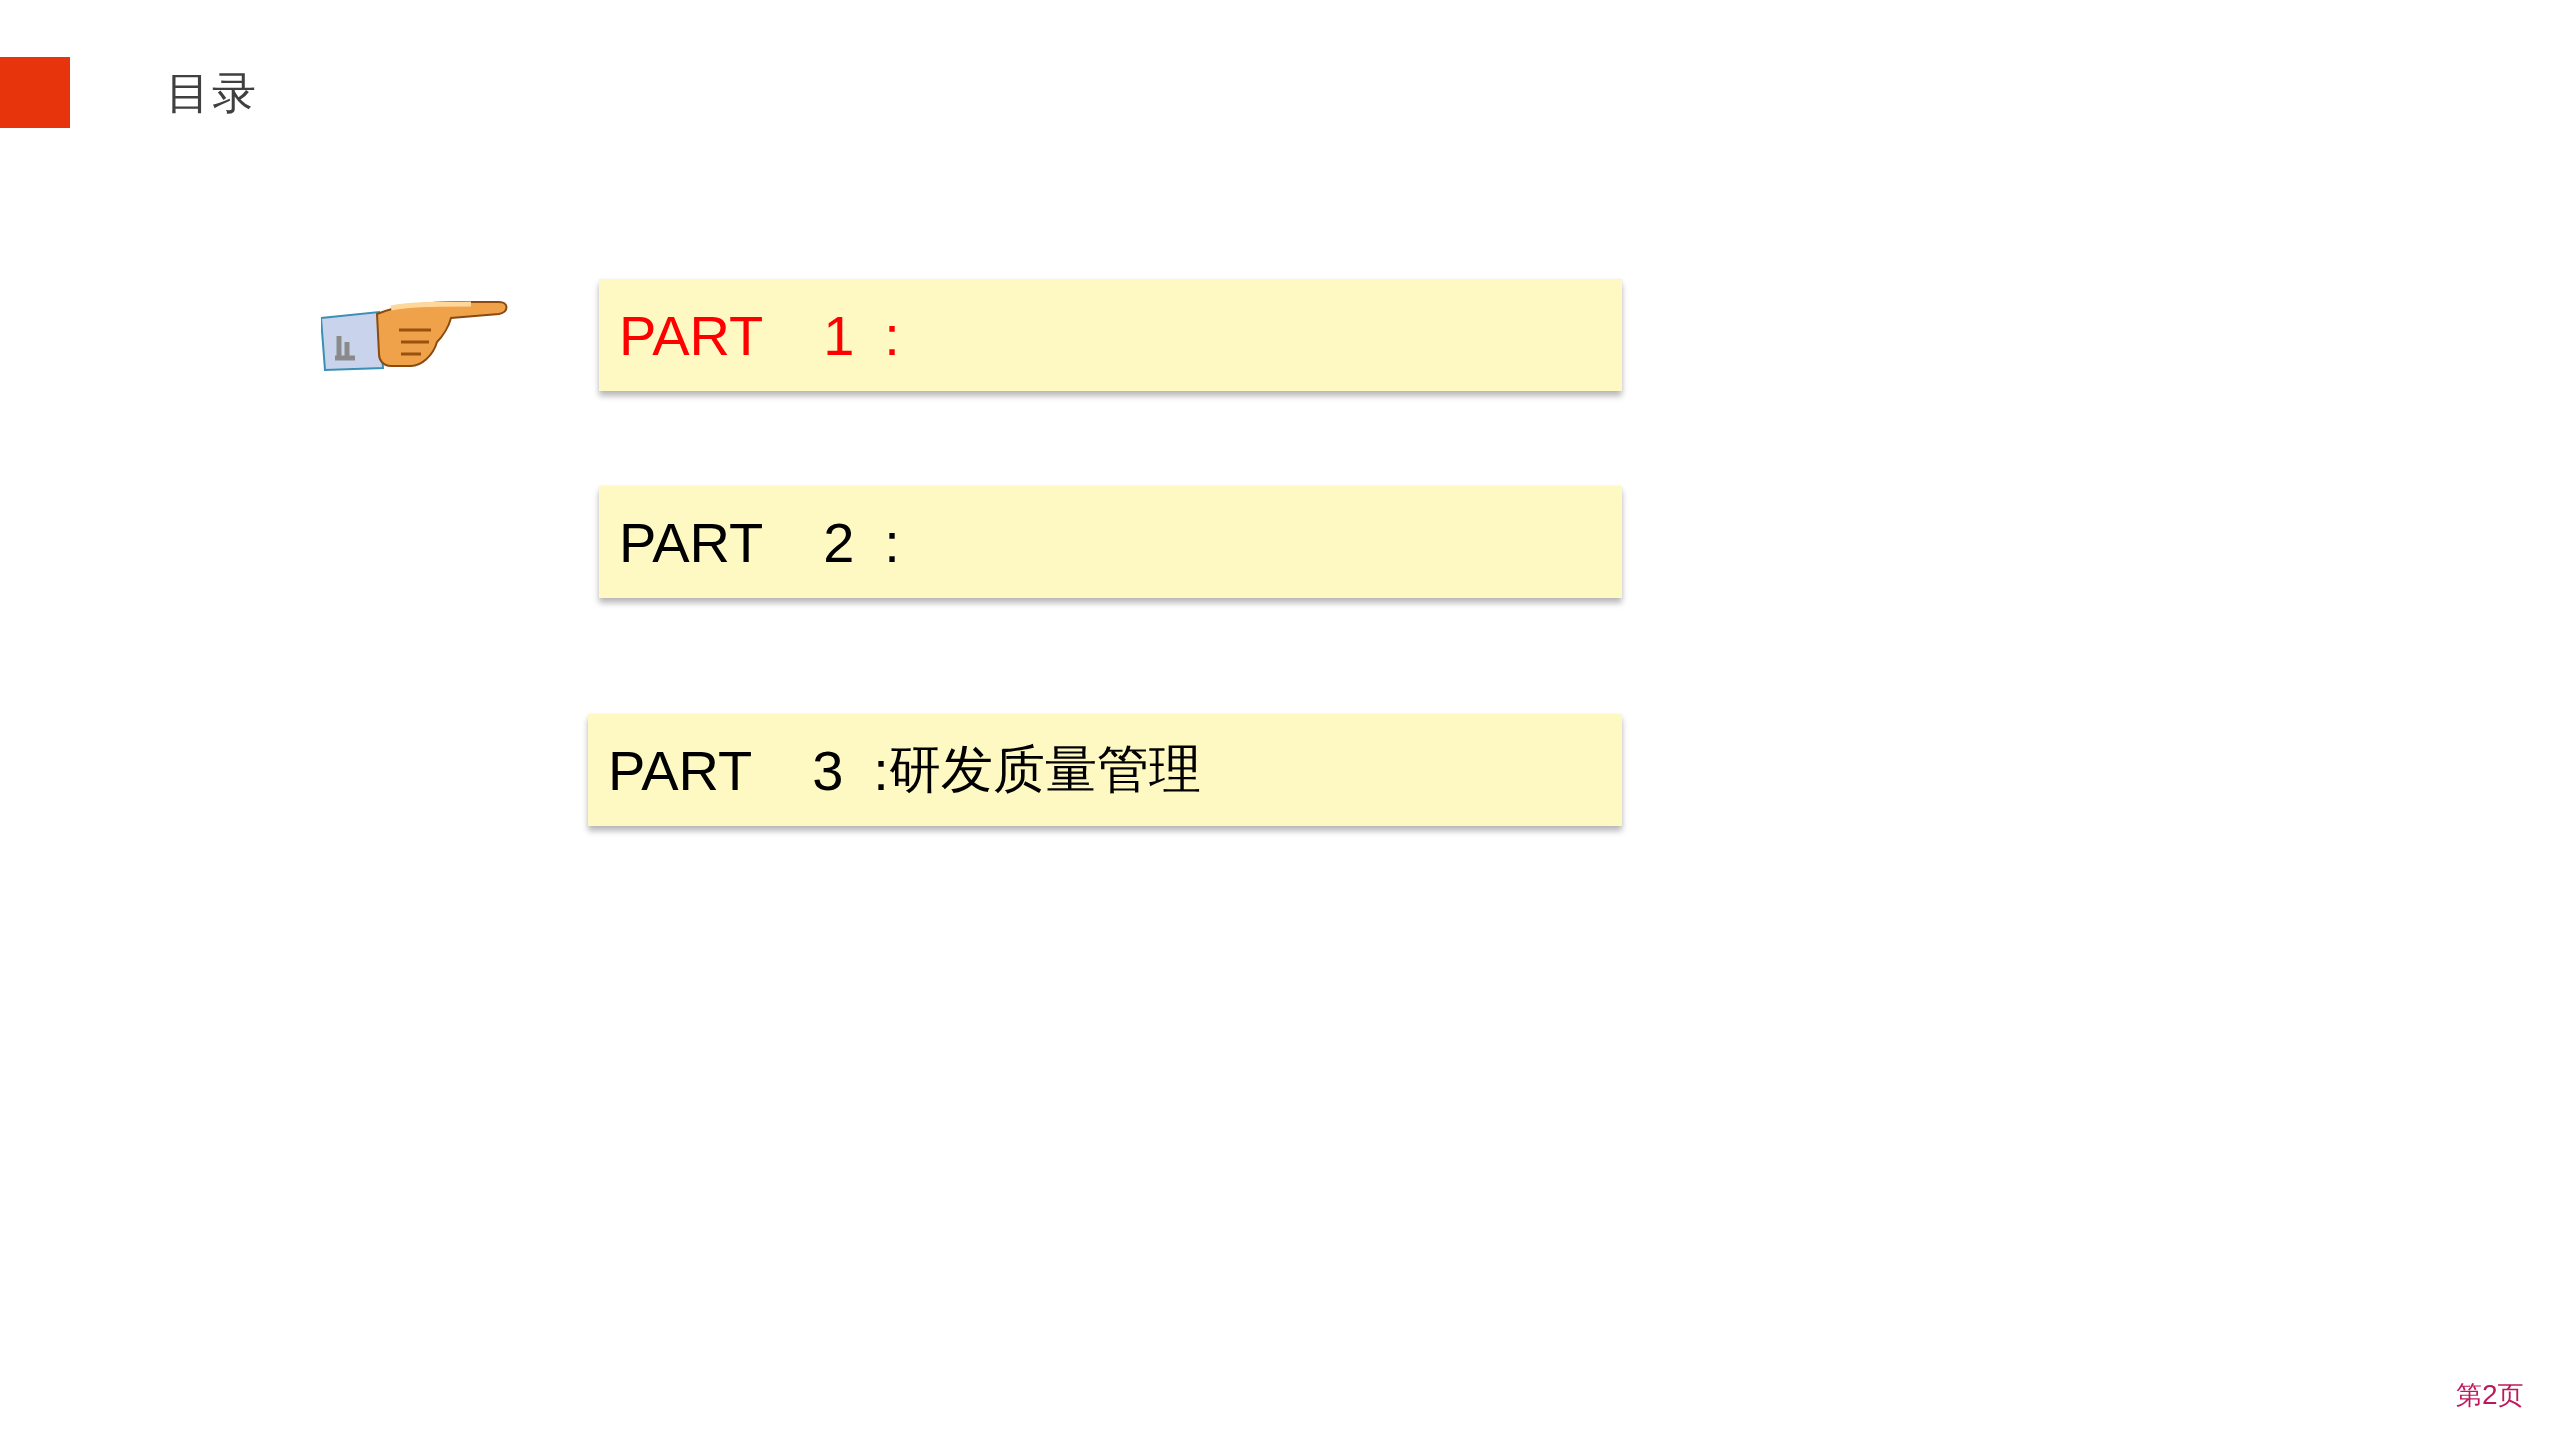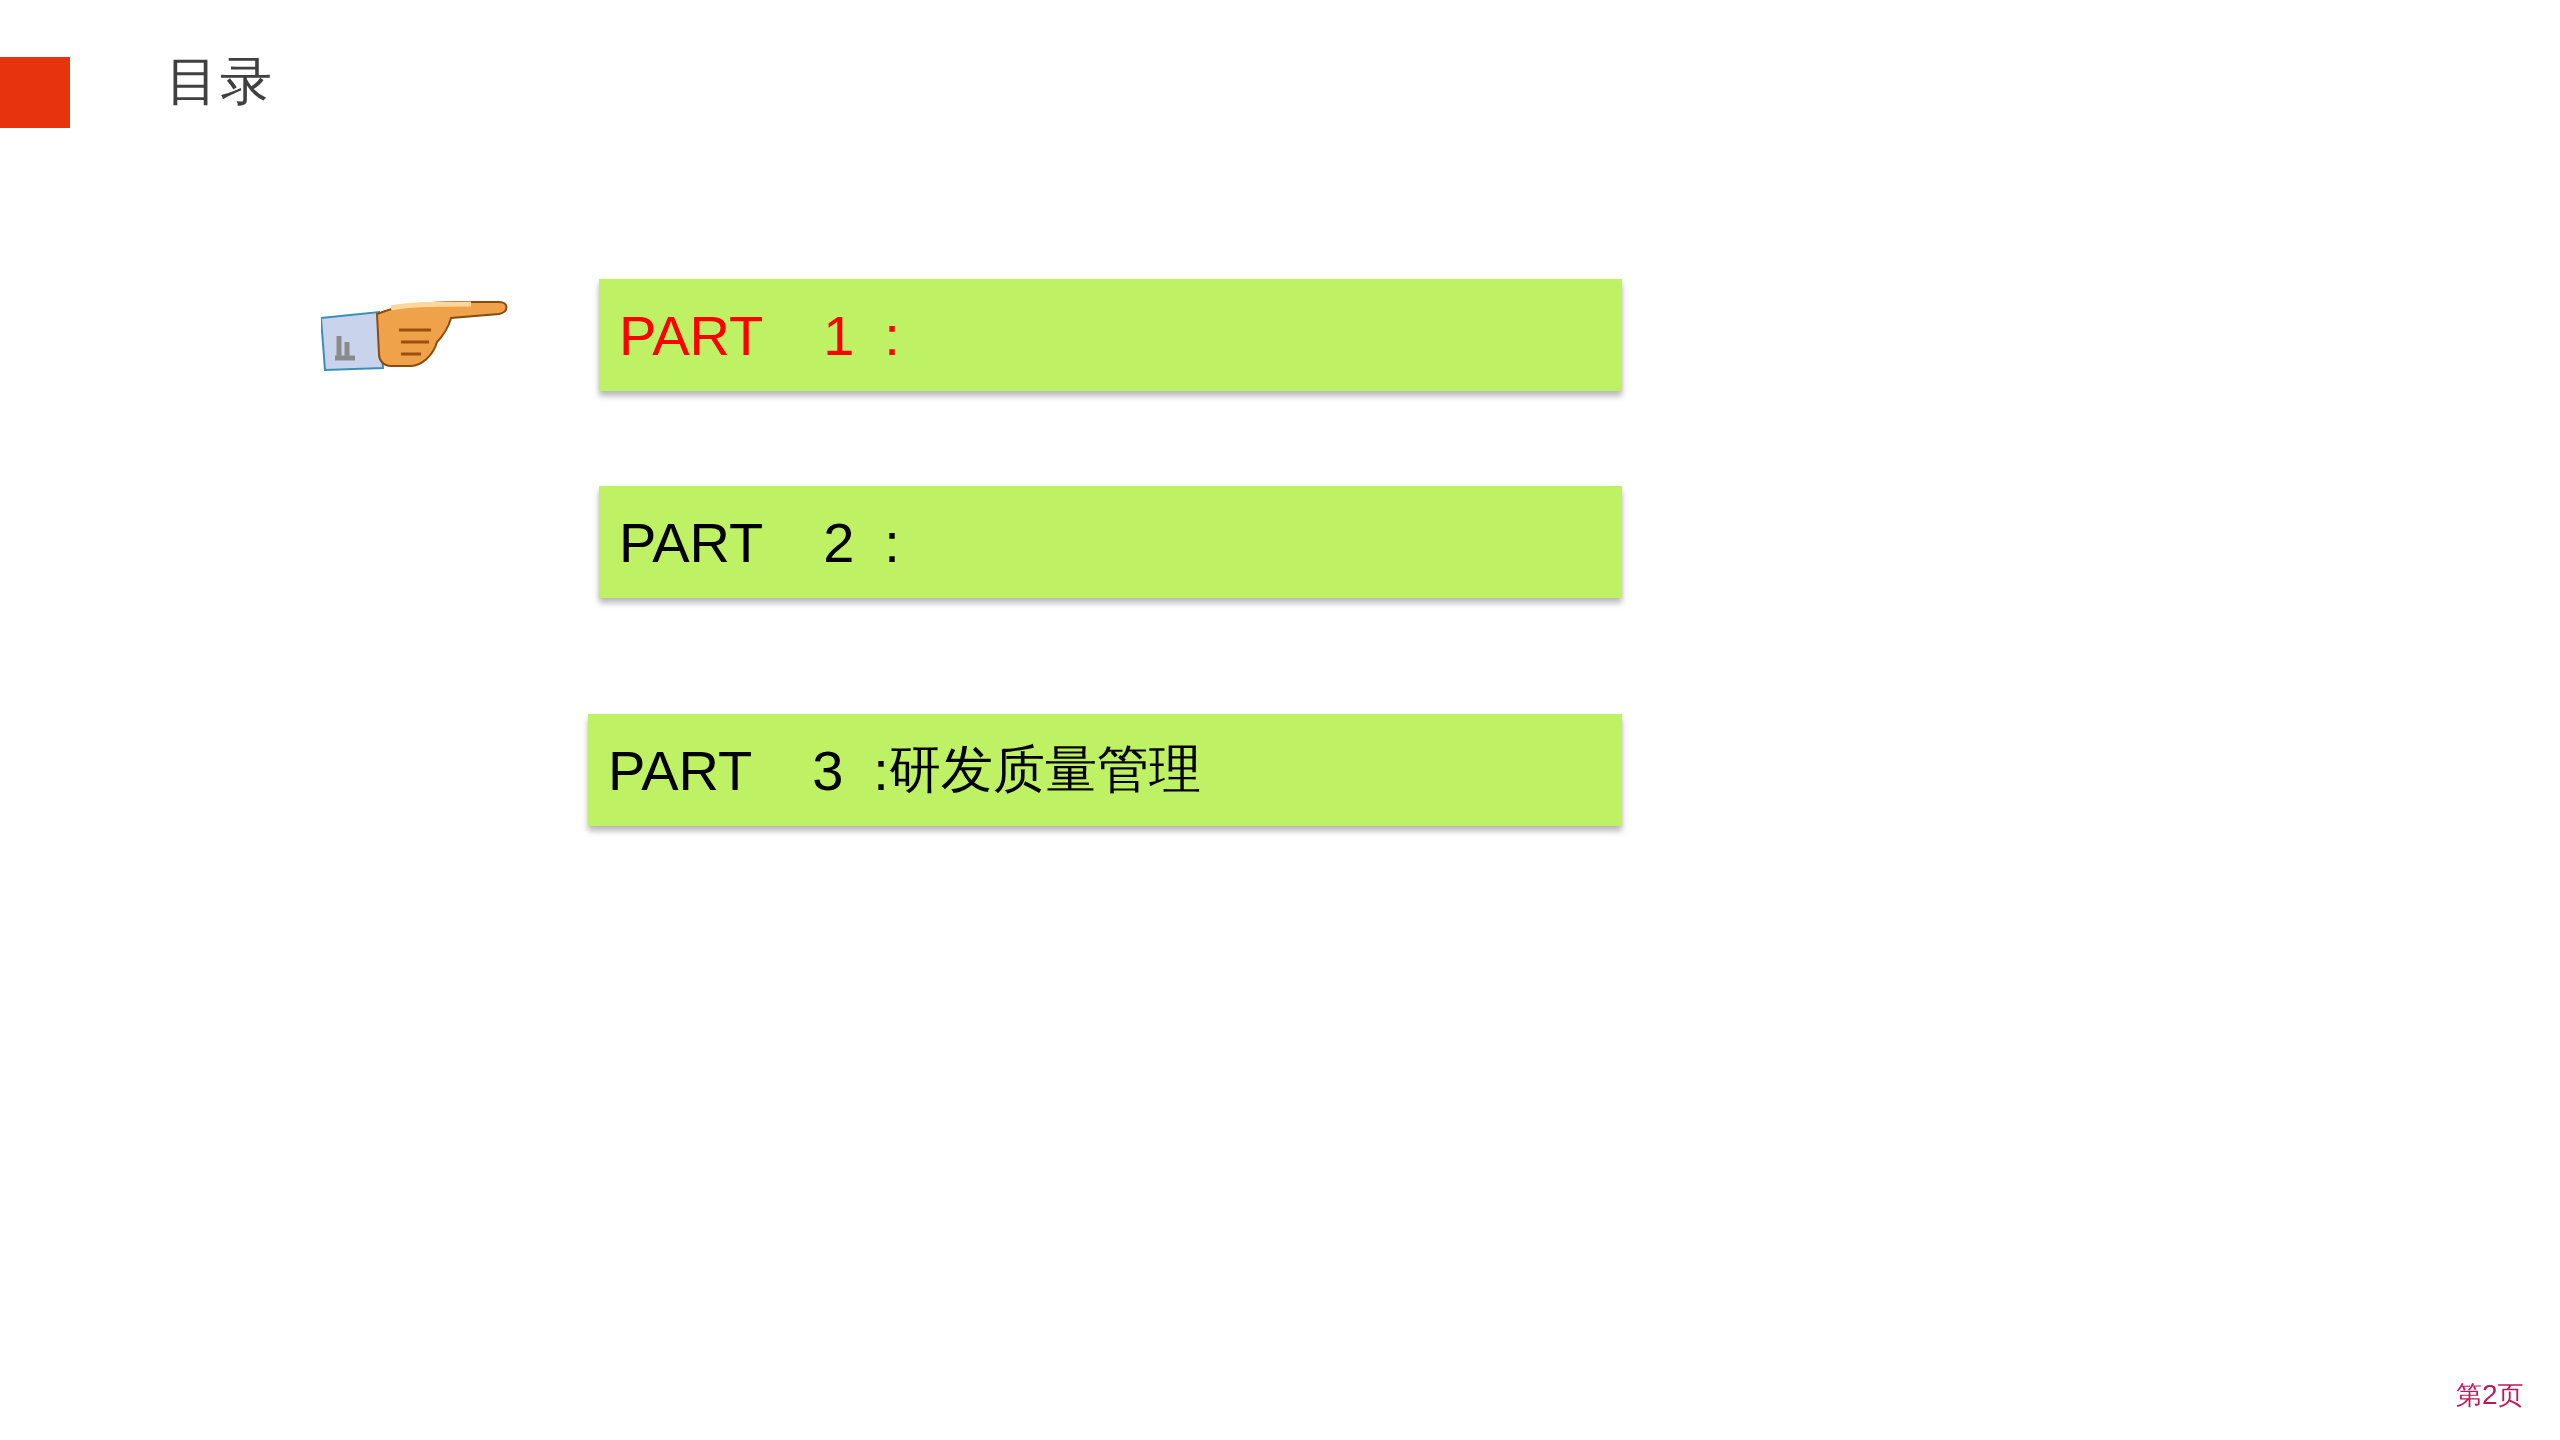--- a/index.html
+++ b/index.html
@@ -6,27 +6,27 @@
   body {
     width:2560px; height:1440px; position:relative; overflow:hidden;
     background:#ffffff;
     font-family: "Liberation Sans", "DejaVu Sans", sans-serif;
   }
   .accent-square {
     position:absolute; left:0; top:57px; width:70px; height:71px;
     background:#e8340c;
   }
   .page-title {
-    position:absolute; left:166px; top:36px;
-    font-size:52px; line-height:90px; color:#404040;
+    position:absolute; left:166px; top:48px;
+    font-size:44px; line-height:90px; color:#404040;
     font-family: "DejaVu Serif", "Liberation Serif", serif;
     letter-spacing:2px;
   }
   .toc-box {
-    position:absolute; background:#bef264;
+    position:absolute; background:#fef9c3;
     box-shadow: 0 5px 6px rgba(0,0,0,0.28), 0 0 2px rgba(0,0,0,0.06);
     display:flex; align-items:center;
     font-size:56px; white-space:nowrap; color:#000000;
   }
   .toc-box .part { font-family:"Liberation Sans", sans-serif; }
   .toc-box .num { display:inline-block; margin-left:60px; margin-right:30px; }
   .toc-box .colon { font-family:"Liberation Sans", sans-serif; }
   .toc-box .label { font-family:"DejaVu Serif", "Liberation Serif", serif; font-size:52px; }
   .box1 { left:599px; top:279px; width:1023px; height:112px; padding-left:20px; box-sizing:border-box; }
   .box2 { left:599px; top:486px; width:1023px; height:112px; padding-left:20px; box-sizing:border-box; }

